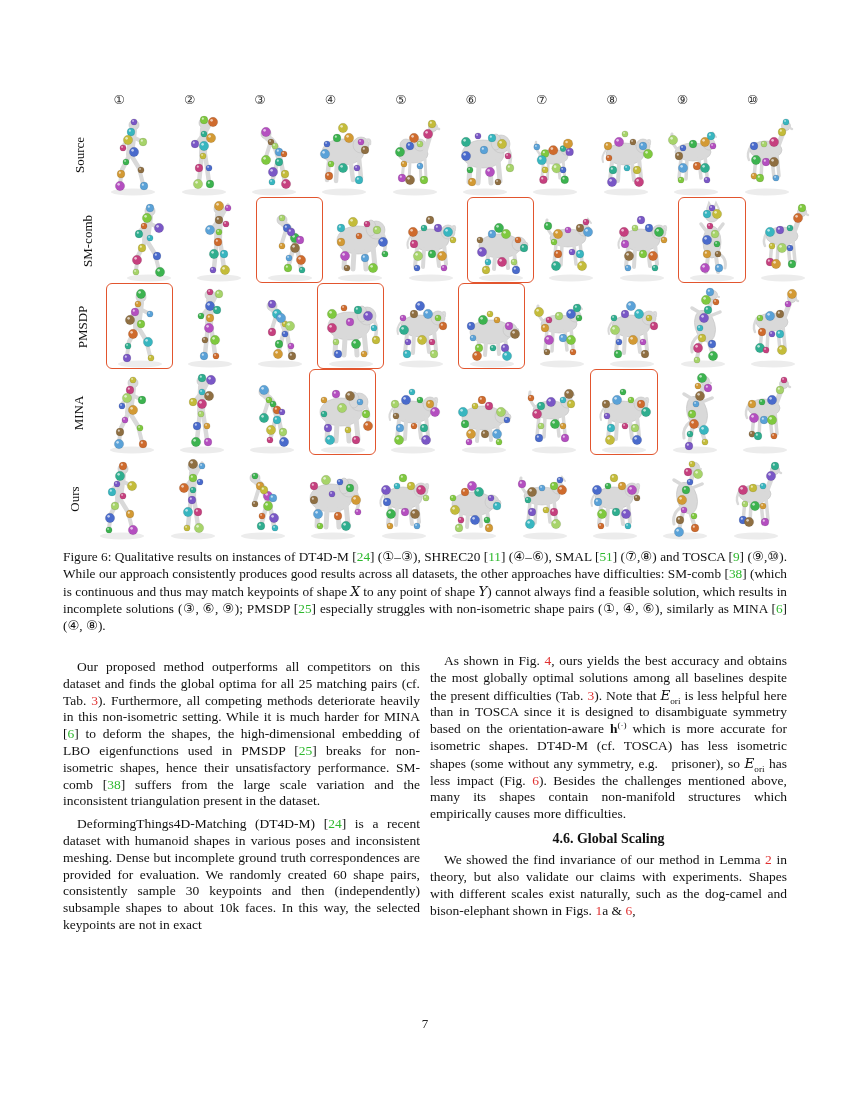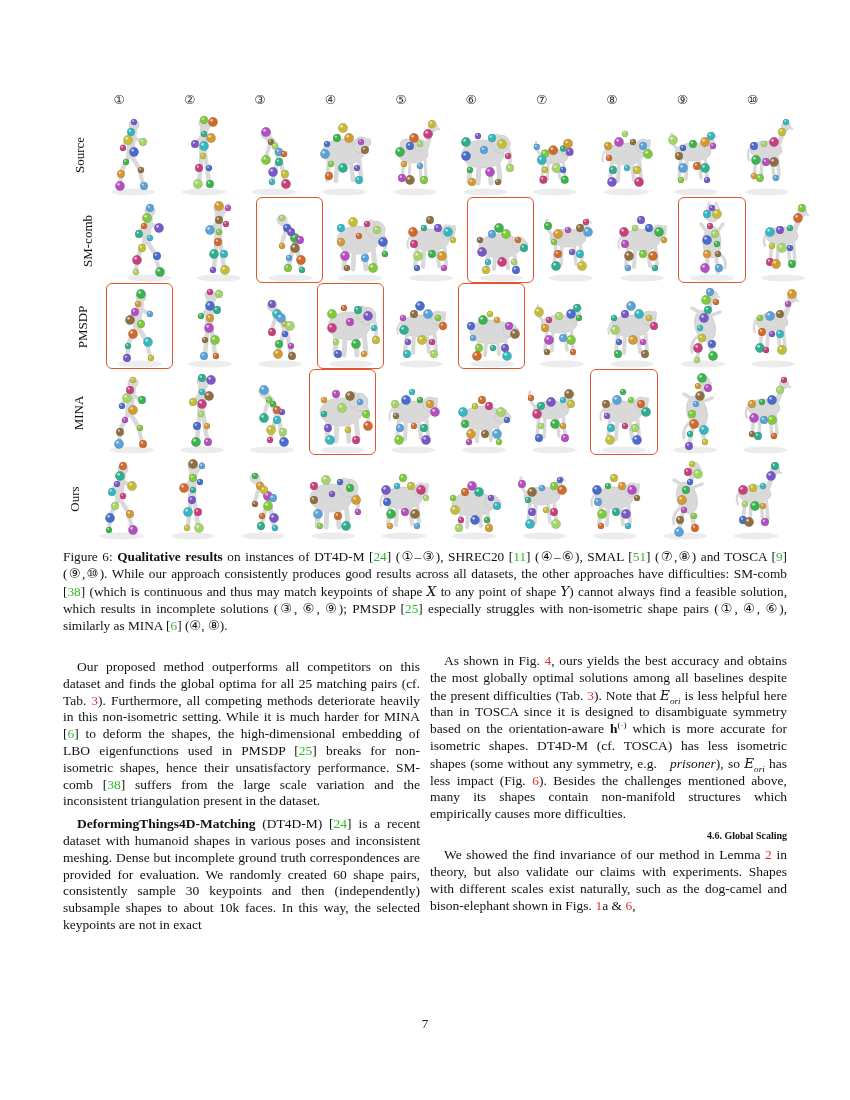--- a/index.html
+++ b/index.html
@@ -36,30 +36,30 @@
   }
   
   .bodycol{position:absolute;top:653px;width:357px;text-align:justify;
     font-size:13.5px;line-height:1.245;color:#111;}
   .col-left{left:63px;}
   .col-right{left:430px;}
   .bodycol p{margin:0 0 0 0;padding:0;}
   .bodycol p.gap{margin-top:6px;}
   .bodycol p.indent{text-indent:14px;}
   .bodycol h3{
-    margin:7px 0 5px 0;font-size:10px;font-weight:bold;text-align:right;text-indent:0;
+    margin:7px 0 5px 0;font-size:14px;font-weight:bold;text-align:center;text-indent:0;
   }
   
-  .s-b{font-weight:bold;}
-  .s-i{font-style:italic;margin-left:9px;}
+  .s-b{font-weight:normal;}
+  .s-i{margin-left:9px;}
   .s-bh{font-weight:bold;}
   .s-cal{font-style:italic;font-family:"DejaVu Serif",serif;}
   .s-cite{color:var(--cite,#2db82d);}
   .s-ref{color:var(--ref,#e03030);}
-  .s-sub{vertical-align:sub;font-size:68%;line-height:0;font-style:italic;}
+  .s-sub{vertical-align:sub;font-size:68%;line-height:0;}
   .s-sup{vertical-align:super;font-size:68%;line-height:0;}
   
   .page-number{
     position:absolute;left:0;top:1016px;width:850px;text-align:center;
     font-size:13px;color:#222;
   }
 </style>
 </head>
 <body>
 

